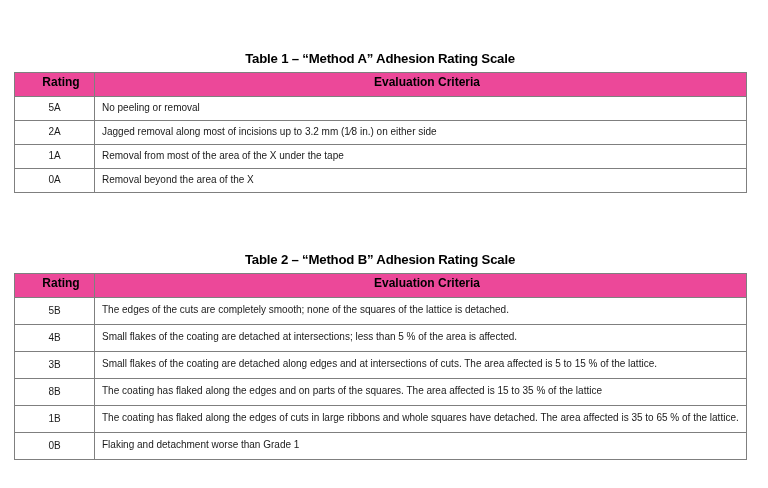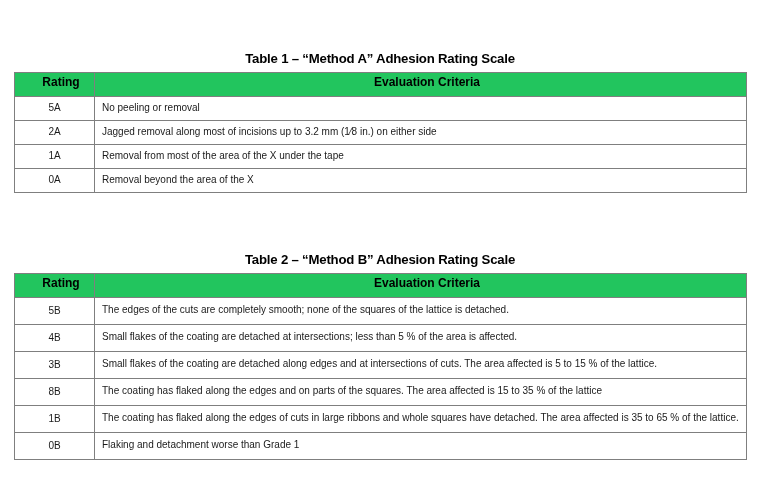--- a/index.html
+++ b/index.html
@@ -50,21 +50,21 @@
   table.rating col.c-criteria { width: 652px; }
 
   table.rating th,
   table.rating td {
     border: 1px solid #7f7f7f;
     font-size: 10px;
     color: #1a1a1a;
     vertical-align: top;
   }
   table.rating thead th {
-    background: #22c55e;
+    background: #ec4899;
     font-weight: bold;
     text-align: center;
     color: #000000;
     height: 18px;
     padding: 2px 4px 3px 17px;
     font-size: 12px;
   }
   table.rating td.rating-cell {
     text-align: center;
     padding: 2px 4px 3px 4px;

